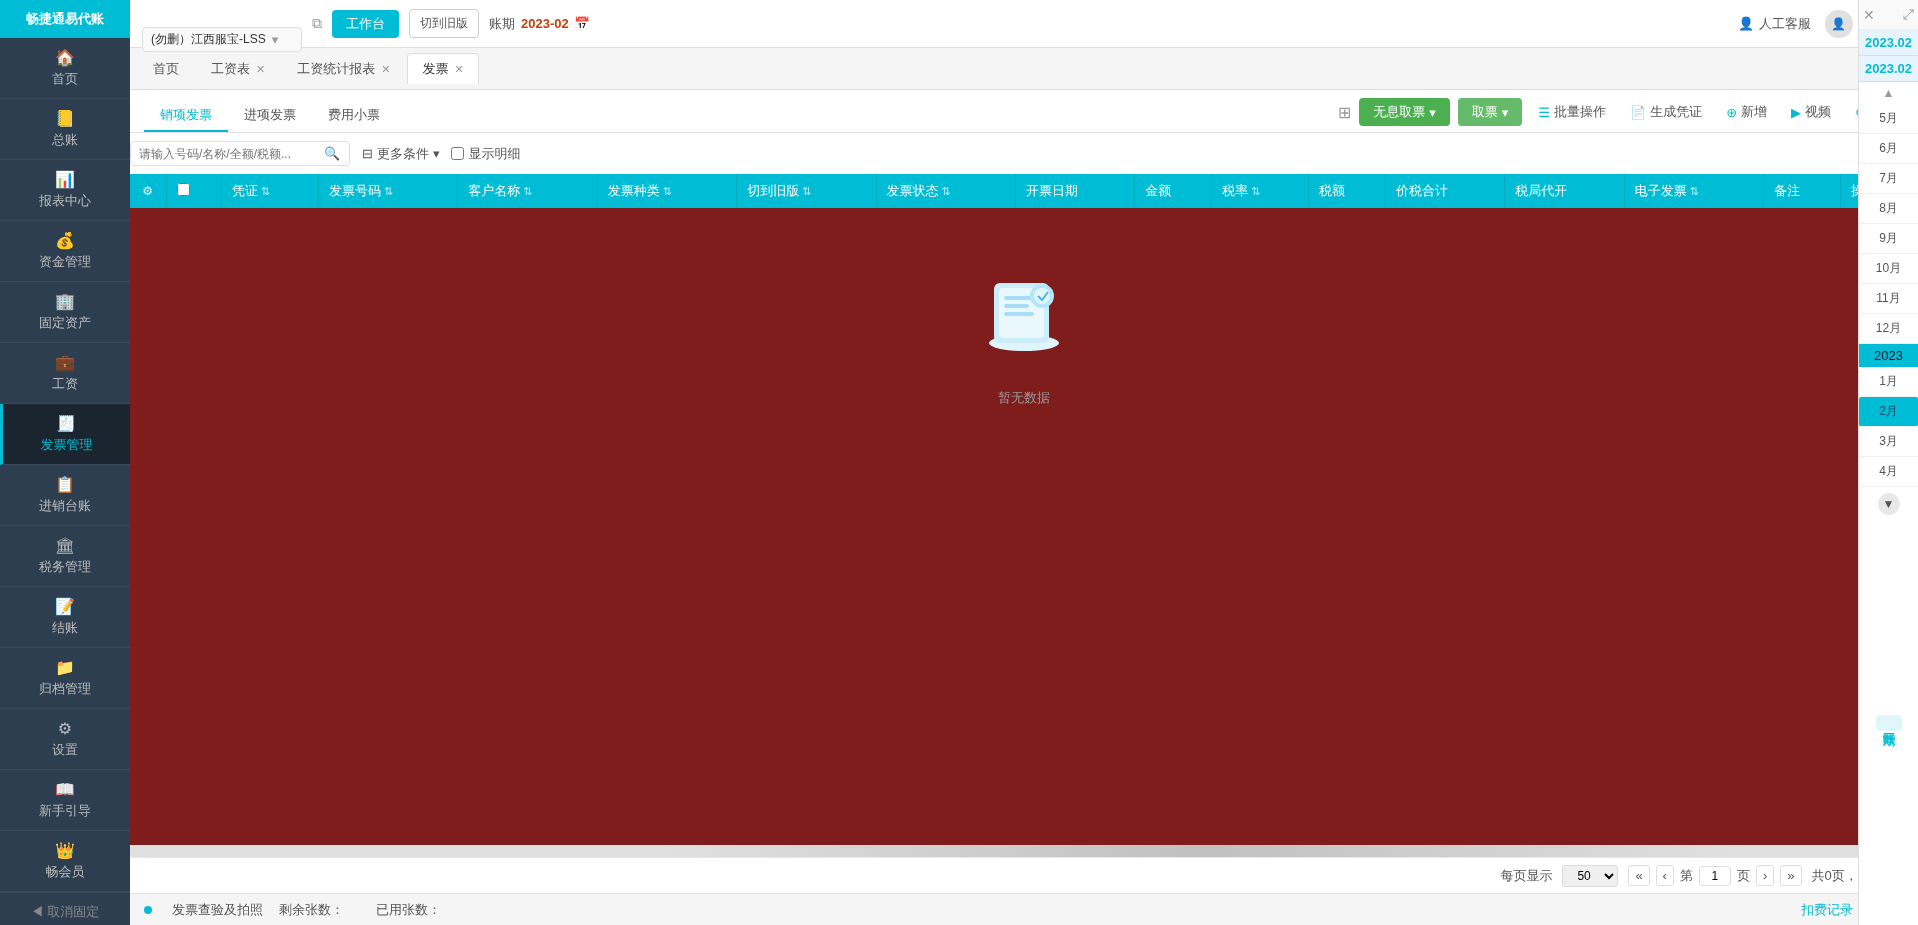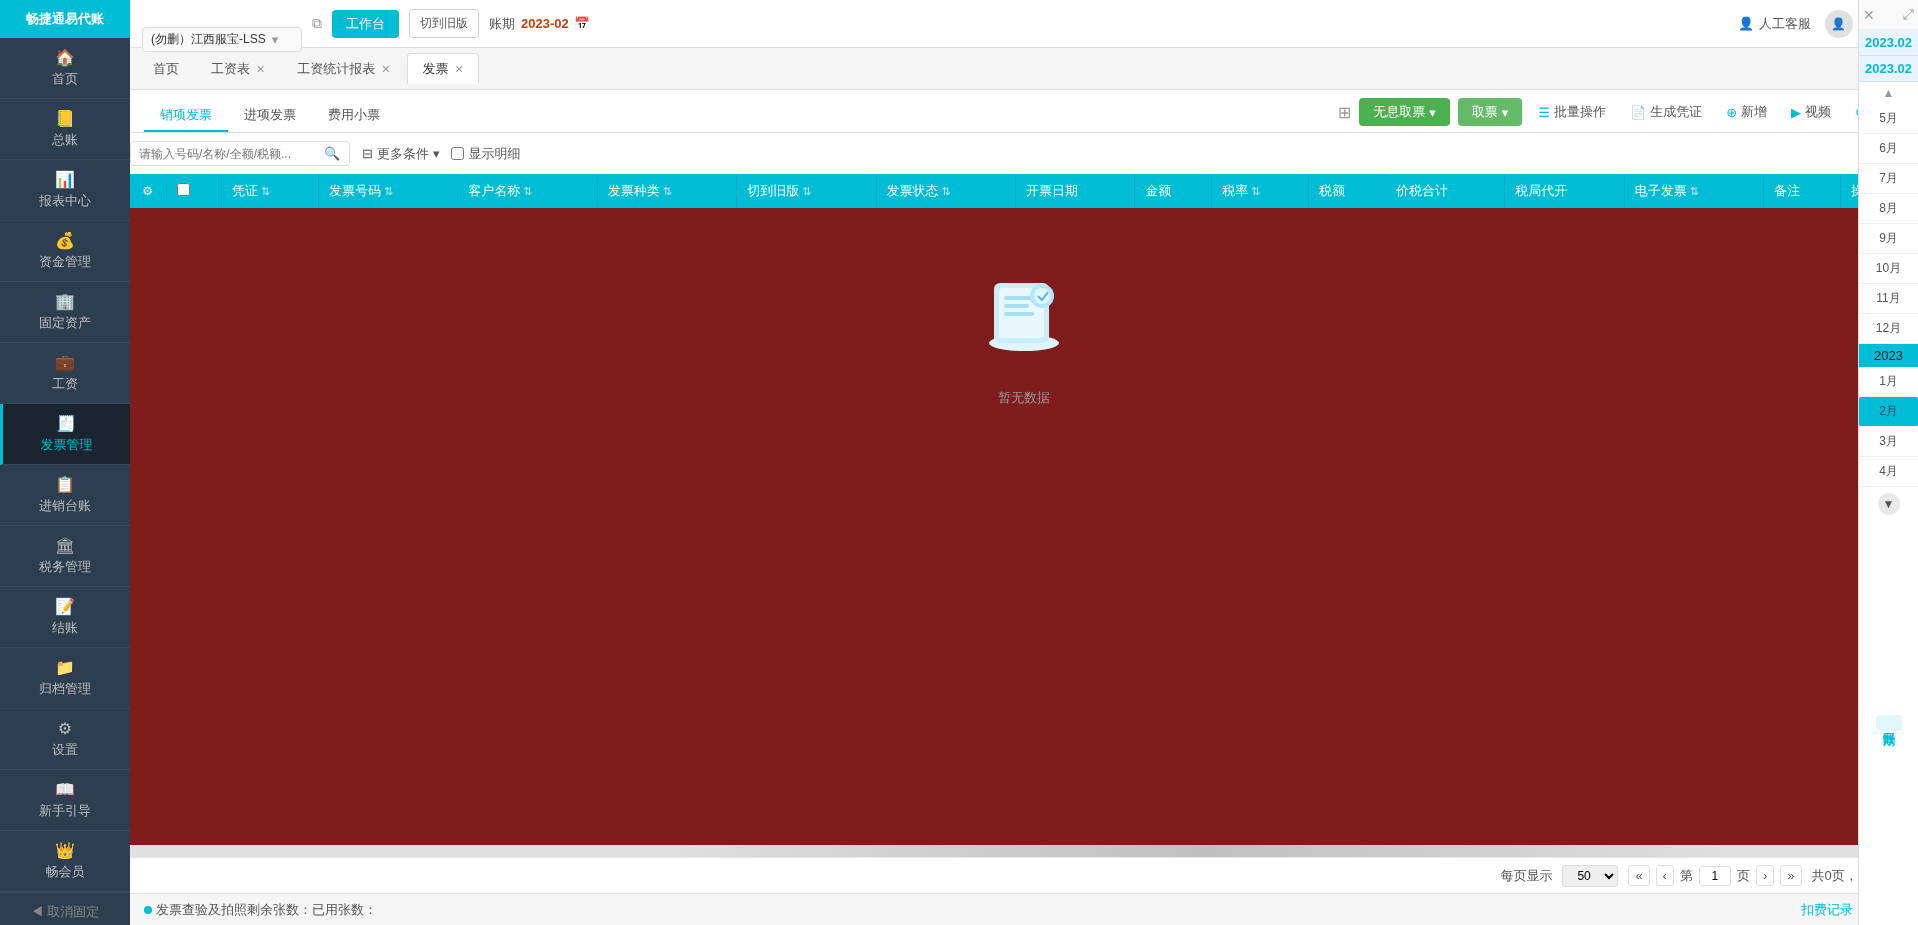--- a/index.html
+++ b/index.html
@@ -119,21 +119,21 @@
     .footer {
       height: 36px; background: #fff; border-top: 1px solid #e8e8e8;
       display: flex; align-items: center; padding: 0 14px; gap: 16px;
     }
     .footer-right { margin-left: auto; display: flex; align-items: center; gap: 10px; font-size: 12px; color: #555; }
     .pagination { display: flex; align-items: center; gap: 6px; font-size: 12px; color: #555; }
     .page-btn { border: 1px solid #ddd; background: white; border-radius: 3px; padding: 2px 6px; cursor: pointer; color: #555; }
     .page-input { border: 1px solid #ddd; border-radius: 3px; width: 32px; text-align: center; padding: 2px; font-size: 12px; }
     .footer-bottom {
       height: 32px; background: #f5f5f5; border-top: 1px solid #e0e0e0;
-      display: flex; align-items: center; padding: 0 14px; font-size: 12px; color: #555;
+      display: flex; align-items: center; padding: 0 14px; gap: 16px; font-size: 12px; color: #555;
     }
     .footer-links { margin-left: auto; display: flex; gap: 12px; color: #00bcd4; }
     .footer-link { cursor: pointer; }
     .dot-blue { width: 8px; height: 8px; background: #00bcd4; border-radius: 50%; display: inline-block; margin-right: 4px; }
     .period-year { background: #00bcd4; color: #0f172a; text-align: center; padding: 4px; font-size: 12px; font-weight: normal; }
     .period-month {
       padding: 6px 8px; font-size: 12px; color: #555; cursor: pointer;
       text-align: center; border-bottom: 1px solid #f0f0f0;
     }
     .period-month.active { background: #00bcd4; color: #0c4a6e; border-radius: 2px; }

